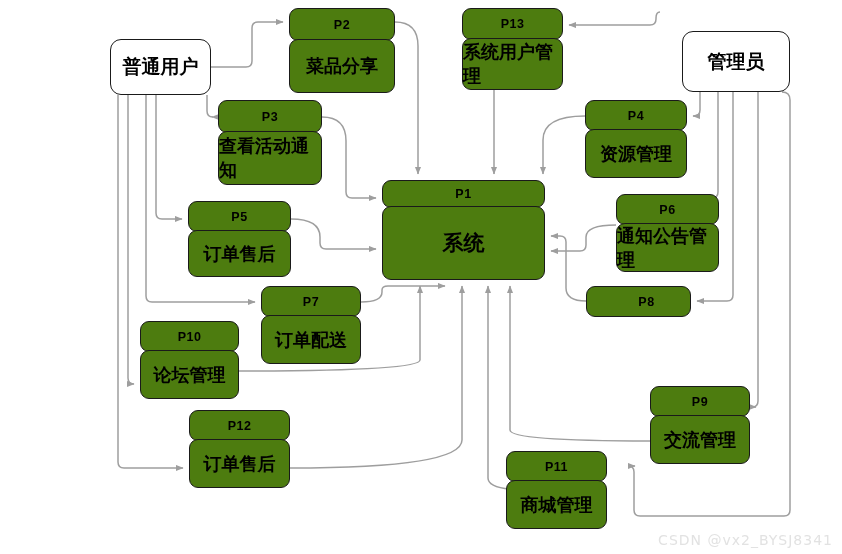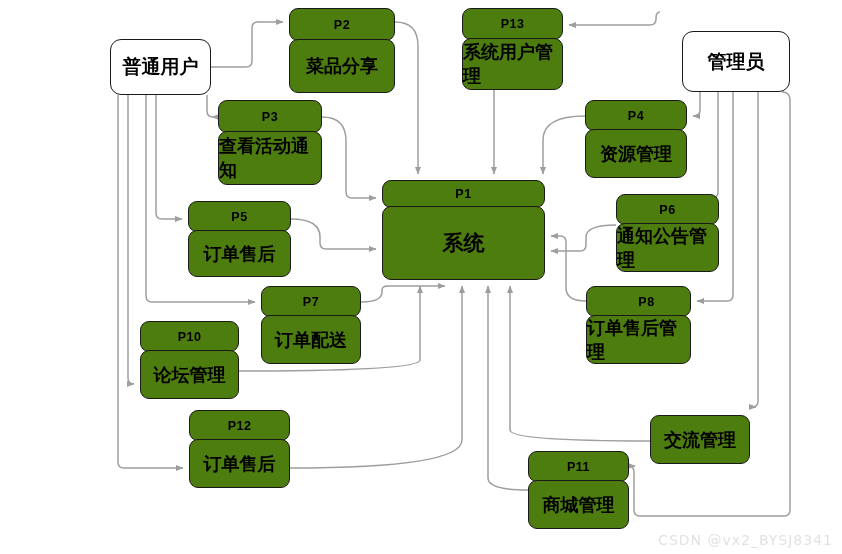--- a/index.html
+++ b/index.html
@@ -140,33 +140,33 @@
     <div class="bdy" style="top:29px;width:103px;height:49px;">通知公告管理</div>
   </div>
 
   <div class="node" style="left:261px;top:286px;width:100px;height:78px;">
     <div class="hdr" style="width:100px;height:31px;">P7</div>
     <div class="bdy" style="top:29px;width:100px;height:49px;">订单配送</div>
   </div>
 
   <div class="node" style="left:586px;top:286px;width:105px;height:78px;">
     <div class="hdr" style="width:105px;height:31px;padding-left:16px;">P8</div>
-    <div class="bdy" style="top:29px;width:105px;height:49px;">订单售后管理</div>
   </div>
 
   <div class="node" style="left:650px;top:386px;width:100px;height:78px;">
+    <div class="hdr" style="width:100px;height:31px;">P9</div>
     <div class="bdy" style="top:29px;width:100px;height:49px;">交流管理</div>
   </div>
 
   <div class="node" style="left:140px;top:321px;width:99px;height:78px;">
     <div class="hdr" style="width:99px;height:31px;">P10</div>
     <div class="bdy" style="top:29px;width:99px;height:49px;">论坛管理</div>
   </div>
 
-  <div class="node" style="left:528px;top:451px;width:101px;height:78px;">
+  <div class="node" style="left:506px;top:451px;width:101px;height:78px;">
     <div class="hdr" style="width:101px;height:31px;">P11</div>
     <div class="bdy" style="top:29px;width:101px;height:49px;">商城管理</div>
   </div>
 
   <div class="node" style="left:189px;top:410px;width:101px;height:78px;">
     <div class="hdr" style="width:101px;height:31px;">P12</div>
     <div class="bdy" style="top:29px;width:101px;height:49px;">订单售后</div>
   </div>
 
   <div class="node" style="left:462px;top:8px;width:101px;height:82px;">

